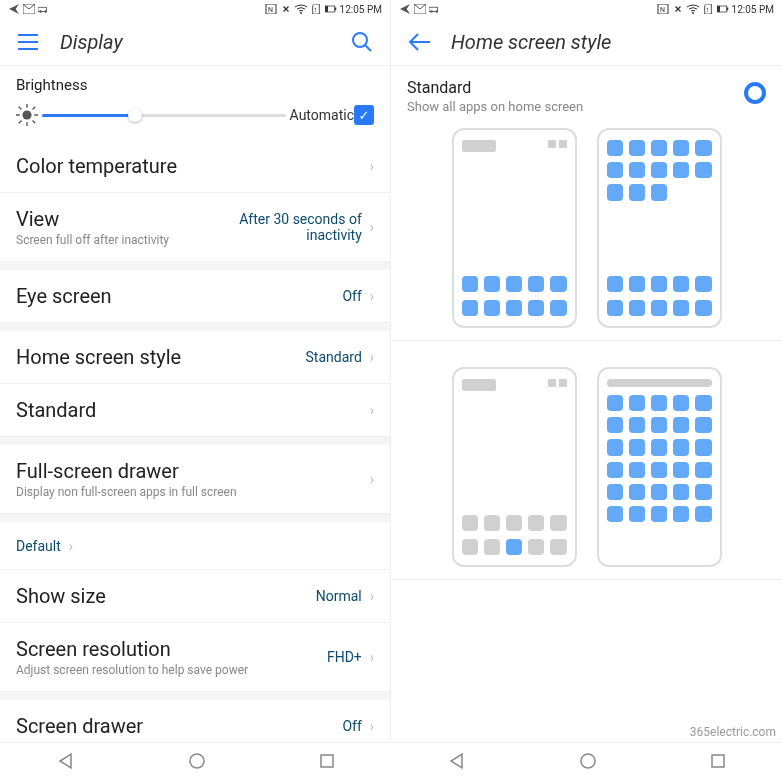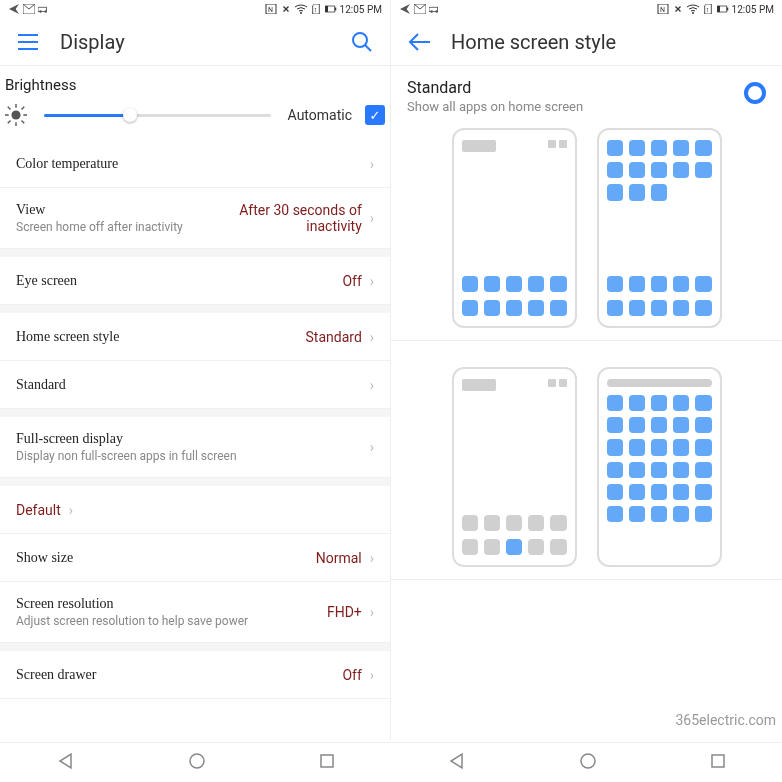--- a/index.html
+++ b/index.html
@@ -5,32 +5,32 @@
 * { margin: 0; padding: 0; box-sizing: border-box; font-family: -apple-system, BlinkMacSystemFont, "Segoe UI", Roboto, sans-serif; }
 body { background: #fff; width: 782px; height: 782px; position: relative; overflow: hidden; }
 .container { display: flex; width: 782px; height: 740px; }
 .screen { width: 391px; height: 740px; background: #fff; display: flex; flex-direction: column; border-right: 1px solid #eee; }
 .screen:last-child { border-right: none; }
 .status-bar { height: 18px; display: flex; justify-content: space-between; align-items: center; padding: 0 8px; font-size: 10px; color: #333; }
 .status-left, .status-right { display: flex; align-items: center; gap: 3px; }
 .status-icon { width: 12px; height: 10px; display: inline-block; }
 .header { height: 48px; display: flex; align-items: center; padding: 0 14px; border-bottom: 1px solid #eee; }
 .hamburger, .back-btn, .search-btn { width: 28px; height: 28px; display: flex; align-items: center; justify-content: center; color: #2979ff; }
-.header-title { font-size: 20px; color: #333; margin-left: 18px; font-weight: 400; flex: 1; }
+.header-title { font-size: 20px; color: #333; margin-left: 18px; font-weight: 400; flex: 1; font-style: italic; }
 .content { flex: 1; overflow-y: auto; background: #fff; }
 .divider { height: 8px; background: #f5f5f5; }
 .row { display: flex; align-items: center; padding: 14px 16px; min-height: 48px; border-bottom: 1px solid #f0f0f0; position: relative; }
 .row-content { flex: 1; }
-.row-title { font-size: 14px; color: #222; font-family: Liberation Serif, serif; }
+.row-title { font-size: 20px; color: #222; }
 .row-sub { font-size: 12px; color: #888; margin-top: 2px; }
-.row-value { font-size: 14px; color: #7f1d1d; text-align: right; max-width: 140px; }
+.row-value { font-size: 14px; color: #0c4a6e; text-align: right; max-width: 140px; }
 .chevron { color: #bbb; margin-left: 8px; font-size: 14px; }
-.brightness-row { padding: 10px 5px 14px; }
+.brightness-row { padding: 10px 16px 14px; }
 .brightness-title { font-size: 15px; color: #222; margin-bottom: 10px; }
-.brightness-controls { display: flex; align-items: center; gap: 13px; }
+.brightness-controls { display: flex; align-items: center; gap: 0; }
 .bright-icon { width: 22px; height: 22px; color: #555; }
 .slider-track { flex: 1; height: 3px; background: #ddd; position: relative; border-radius: 2px; margin: 0 4px; }
 .slider-fill { position: absolute; left: 0; top: 0; height: 100%; width: 38%; background: #2979ff; border-radius: 2px; }
 .slider-thumb { position: absolute; left: 38%; top: 50%; transform: translate(-50%, -50%); width: 14px; height: 14px; background: #fff; border-radius: 50%; box-shadow: 0 1px 3px rgba(0,0,0,0.3); }
 .auto-label { font-size: 14px; color: #333; }
 .checkbox { width: 20px; height: 20px; background: #2979ff; border-radius: 3px; display: flex; align-items: center; justify-content: center; color: #fff; font-size: 13px; }
 .option-block { padding: 12px 16px; border-bottom: 1px solid #eee; }
 .option-header { display: flex; align-items: flex-start; }
 .option-text { flex: 1; }
 .option-title { font-size: 16px; color: #222; }
@@ -45,21 +45,21 @@
 .widget-right { display: flex; gap: 3px; }
 .widget-right span { width: 8px; height: 8px; background: #d0d0d0; border-radius: 1px; }
 .app-grid { display: grid; grid-template-columns: repeat(5, 1fr); gap: 6px; }
 .app-icon { width: 100%; aspect-ratio: 1; background: #64a9f8; border-radius: 4px; }
 .app-icon.gray { background: #d0d0d0; }
 .spacer { flex: 1; }
 .drawer-bar { height: 8px; background: #d0d0d0; border-radius: 4px; margin-bottom: 8px; }
 .nav-bar { position: absolute; bottom: 0; left: 0; width: 782px; height: 40px; display: flex; background: #fff; border-top: 1px solid #eee; }
 .nav-half { width: 391px; display: flex; justify-content: space-around; align-items: center; }
 .nav-btn { color: #888; }
-.watermark { position: absolute; bottom: 54px; right: 6px; font-size: 14px; color: #999; }
+.watermark { position: absolute; bottom: 43px; right: 6px; font-size: 12px; color: #999; }
 </style>
 </head>
 <body>
 
 <div class="container">
 
   <div class="screen">
     <div class="status-bar">
       <div class="status-left">
         <svg class="status-icon" viewBox="0 0 12 12">
@@ -131,21 +131,21 @@
       </div>
       <div class="row">
         <div class="row-content">
             <div class="row-title">Color temperature</div>
           </div>
         <span class="chevron">›</span>
       </div>
       <div class="row">
         <div class="row-content">
           <div class="row-title">View</div>
-          <div class="row-sub">Screen home off after inactivity</div>
+          <div class="row-sub">Screen full off after inactivity</div>
         </div>
         <span class="row-value">After 30 seconds of inactivity</span>
         <span class="chevron">›</span>
       </div>
       <div class="divider"></div>
       <div class="row">
         <div class="row-content">
             <div class="row-title">Eye screen</div>
           </div>
         <span class="row-value">Off</span>
@@ -161,21 +161,21 @@
       </div>
       <div class="row">
         <div class="row-content">
             <div class="row-title">Standard</div>
           </div>
         <span class="chevron">›</span>
       </div>
       <div class="divider"></div>
       <div class="row">
         <div class="row-content">
-          <div class="row-title">Full-screen display</div>
+          <div class="row-title">Full-screen drawer</div>
           <div class="row-sub">Display non full-screen apps in full screen</div>
         </div>
         <span class="chevron">›</span>
       </div>
       <div class="divider"></div>
       <div class="row">
         <span class="row-value">Default</span>
         <span class="chevron">›</span>
       </div>
       <div class="row">

